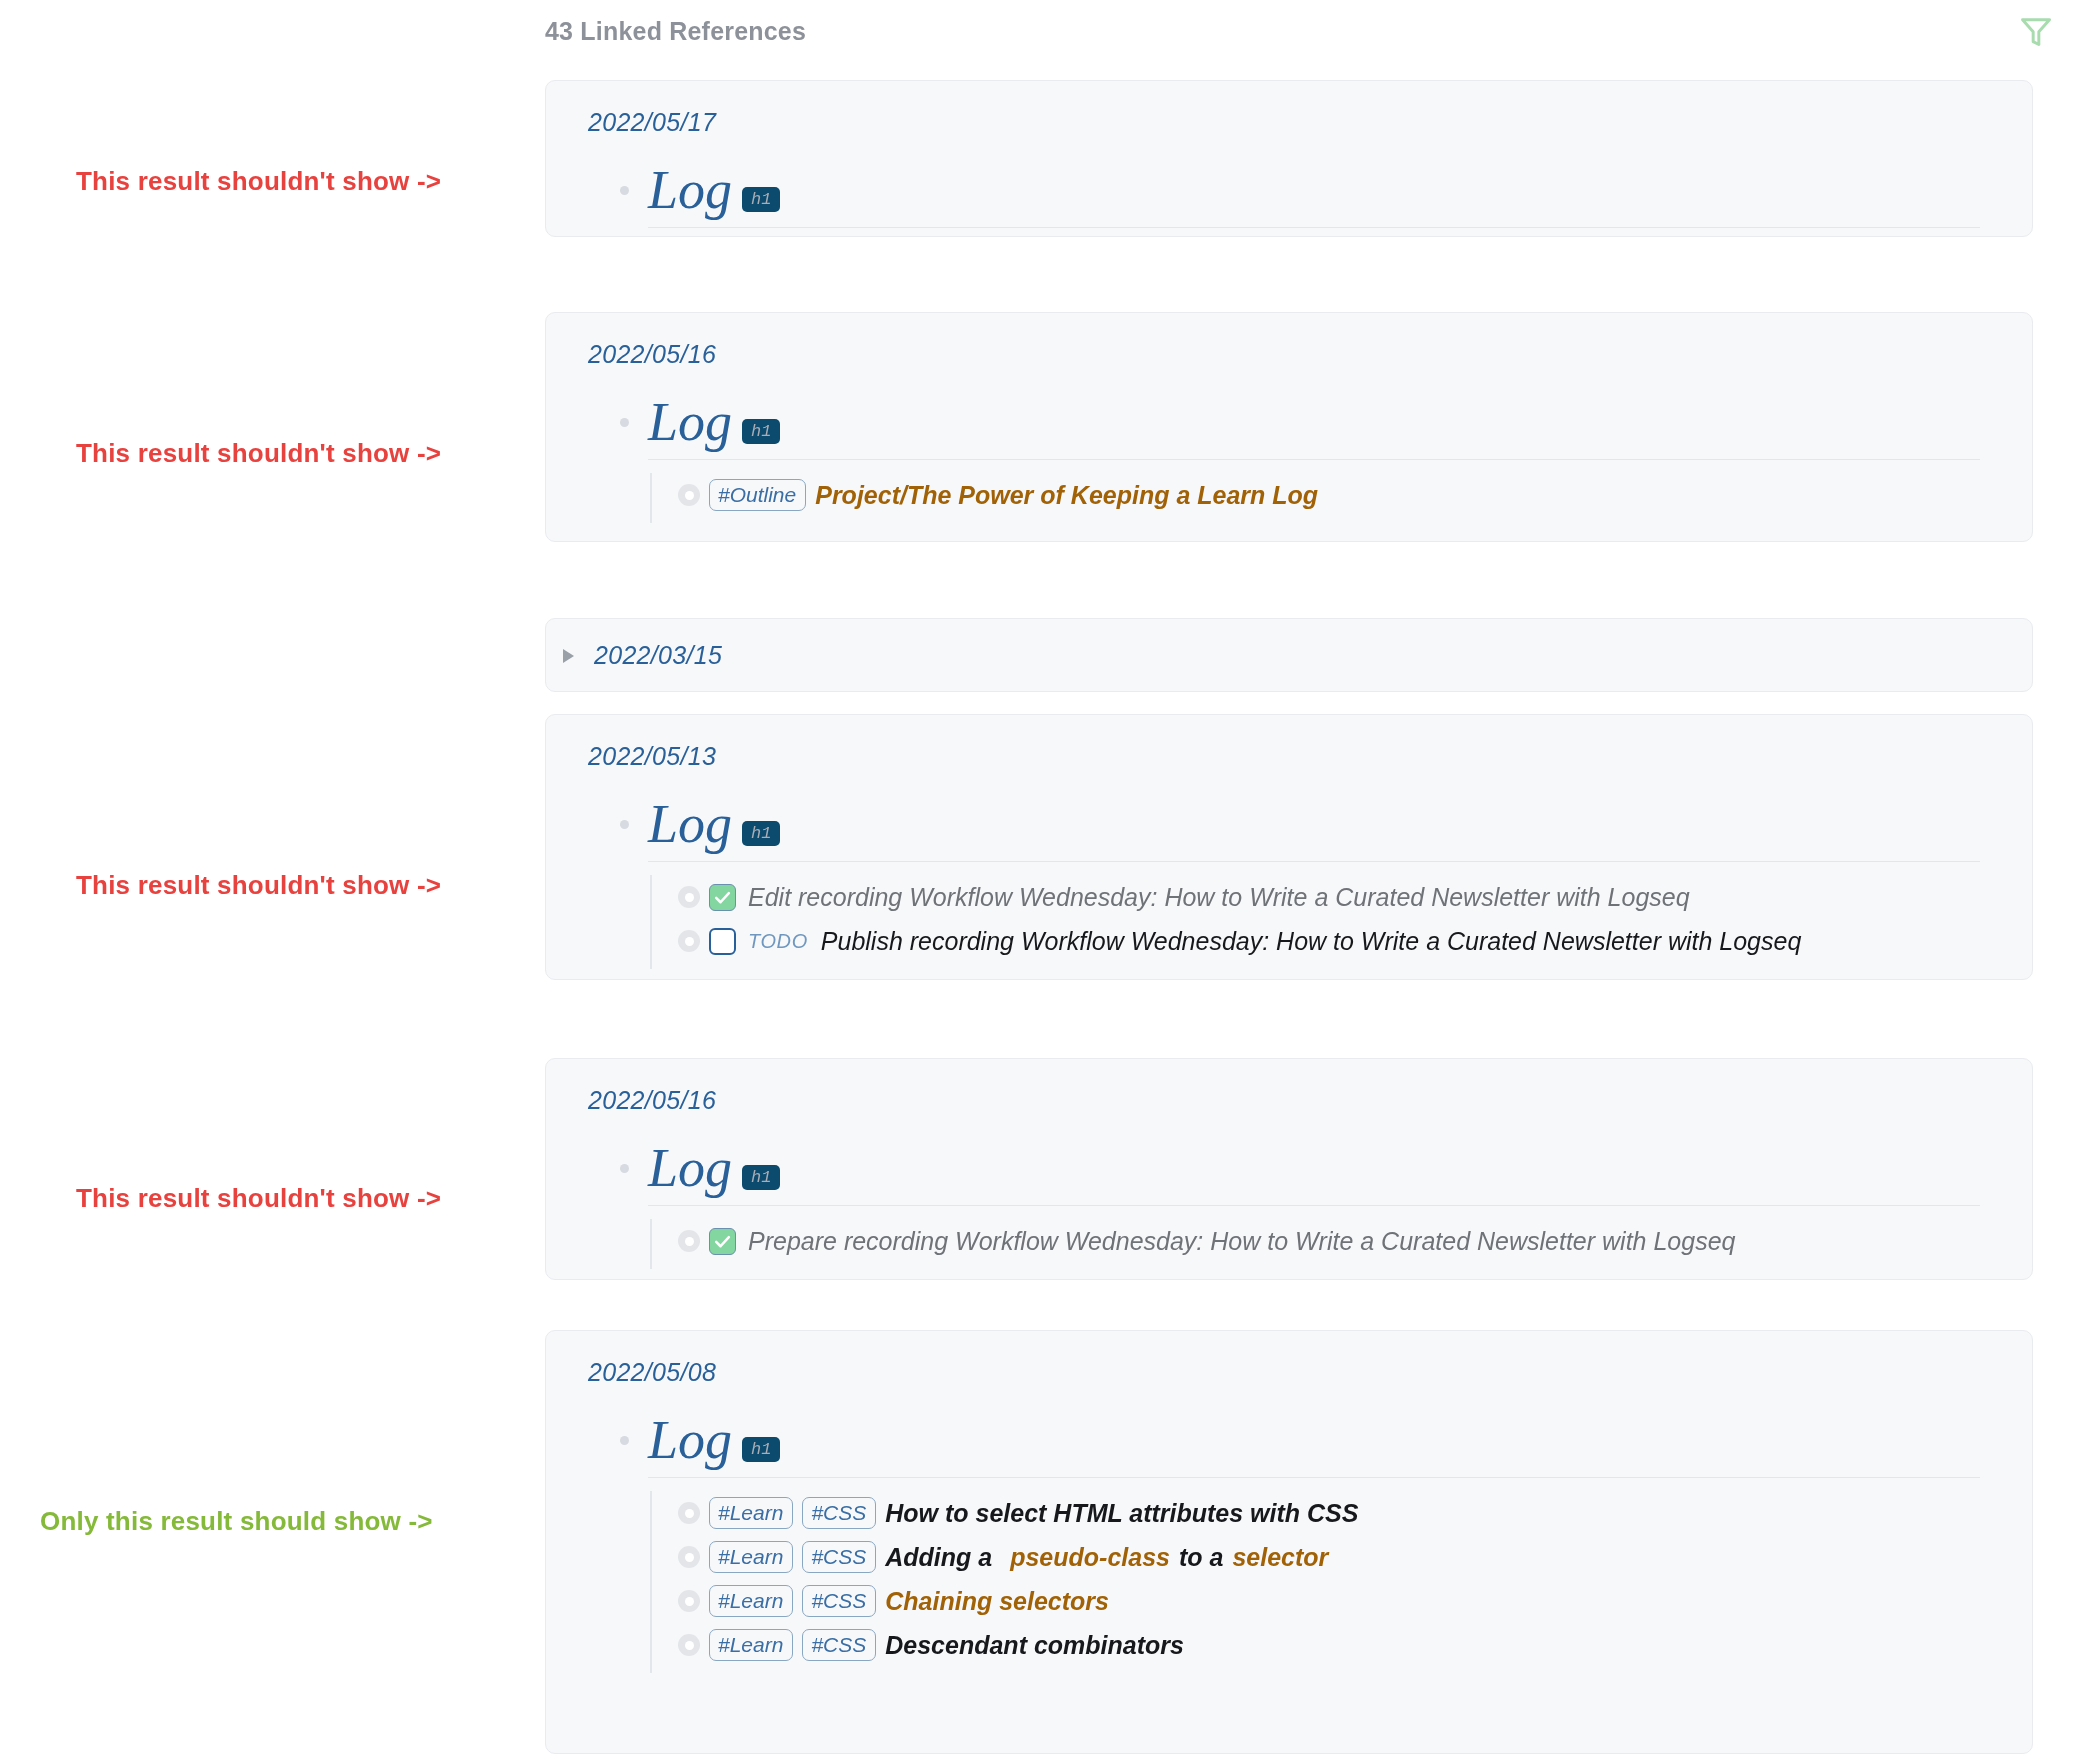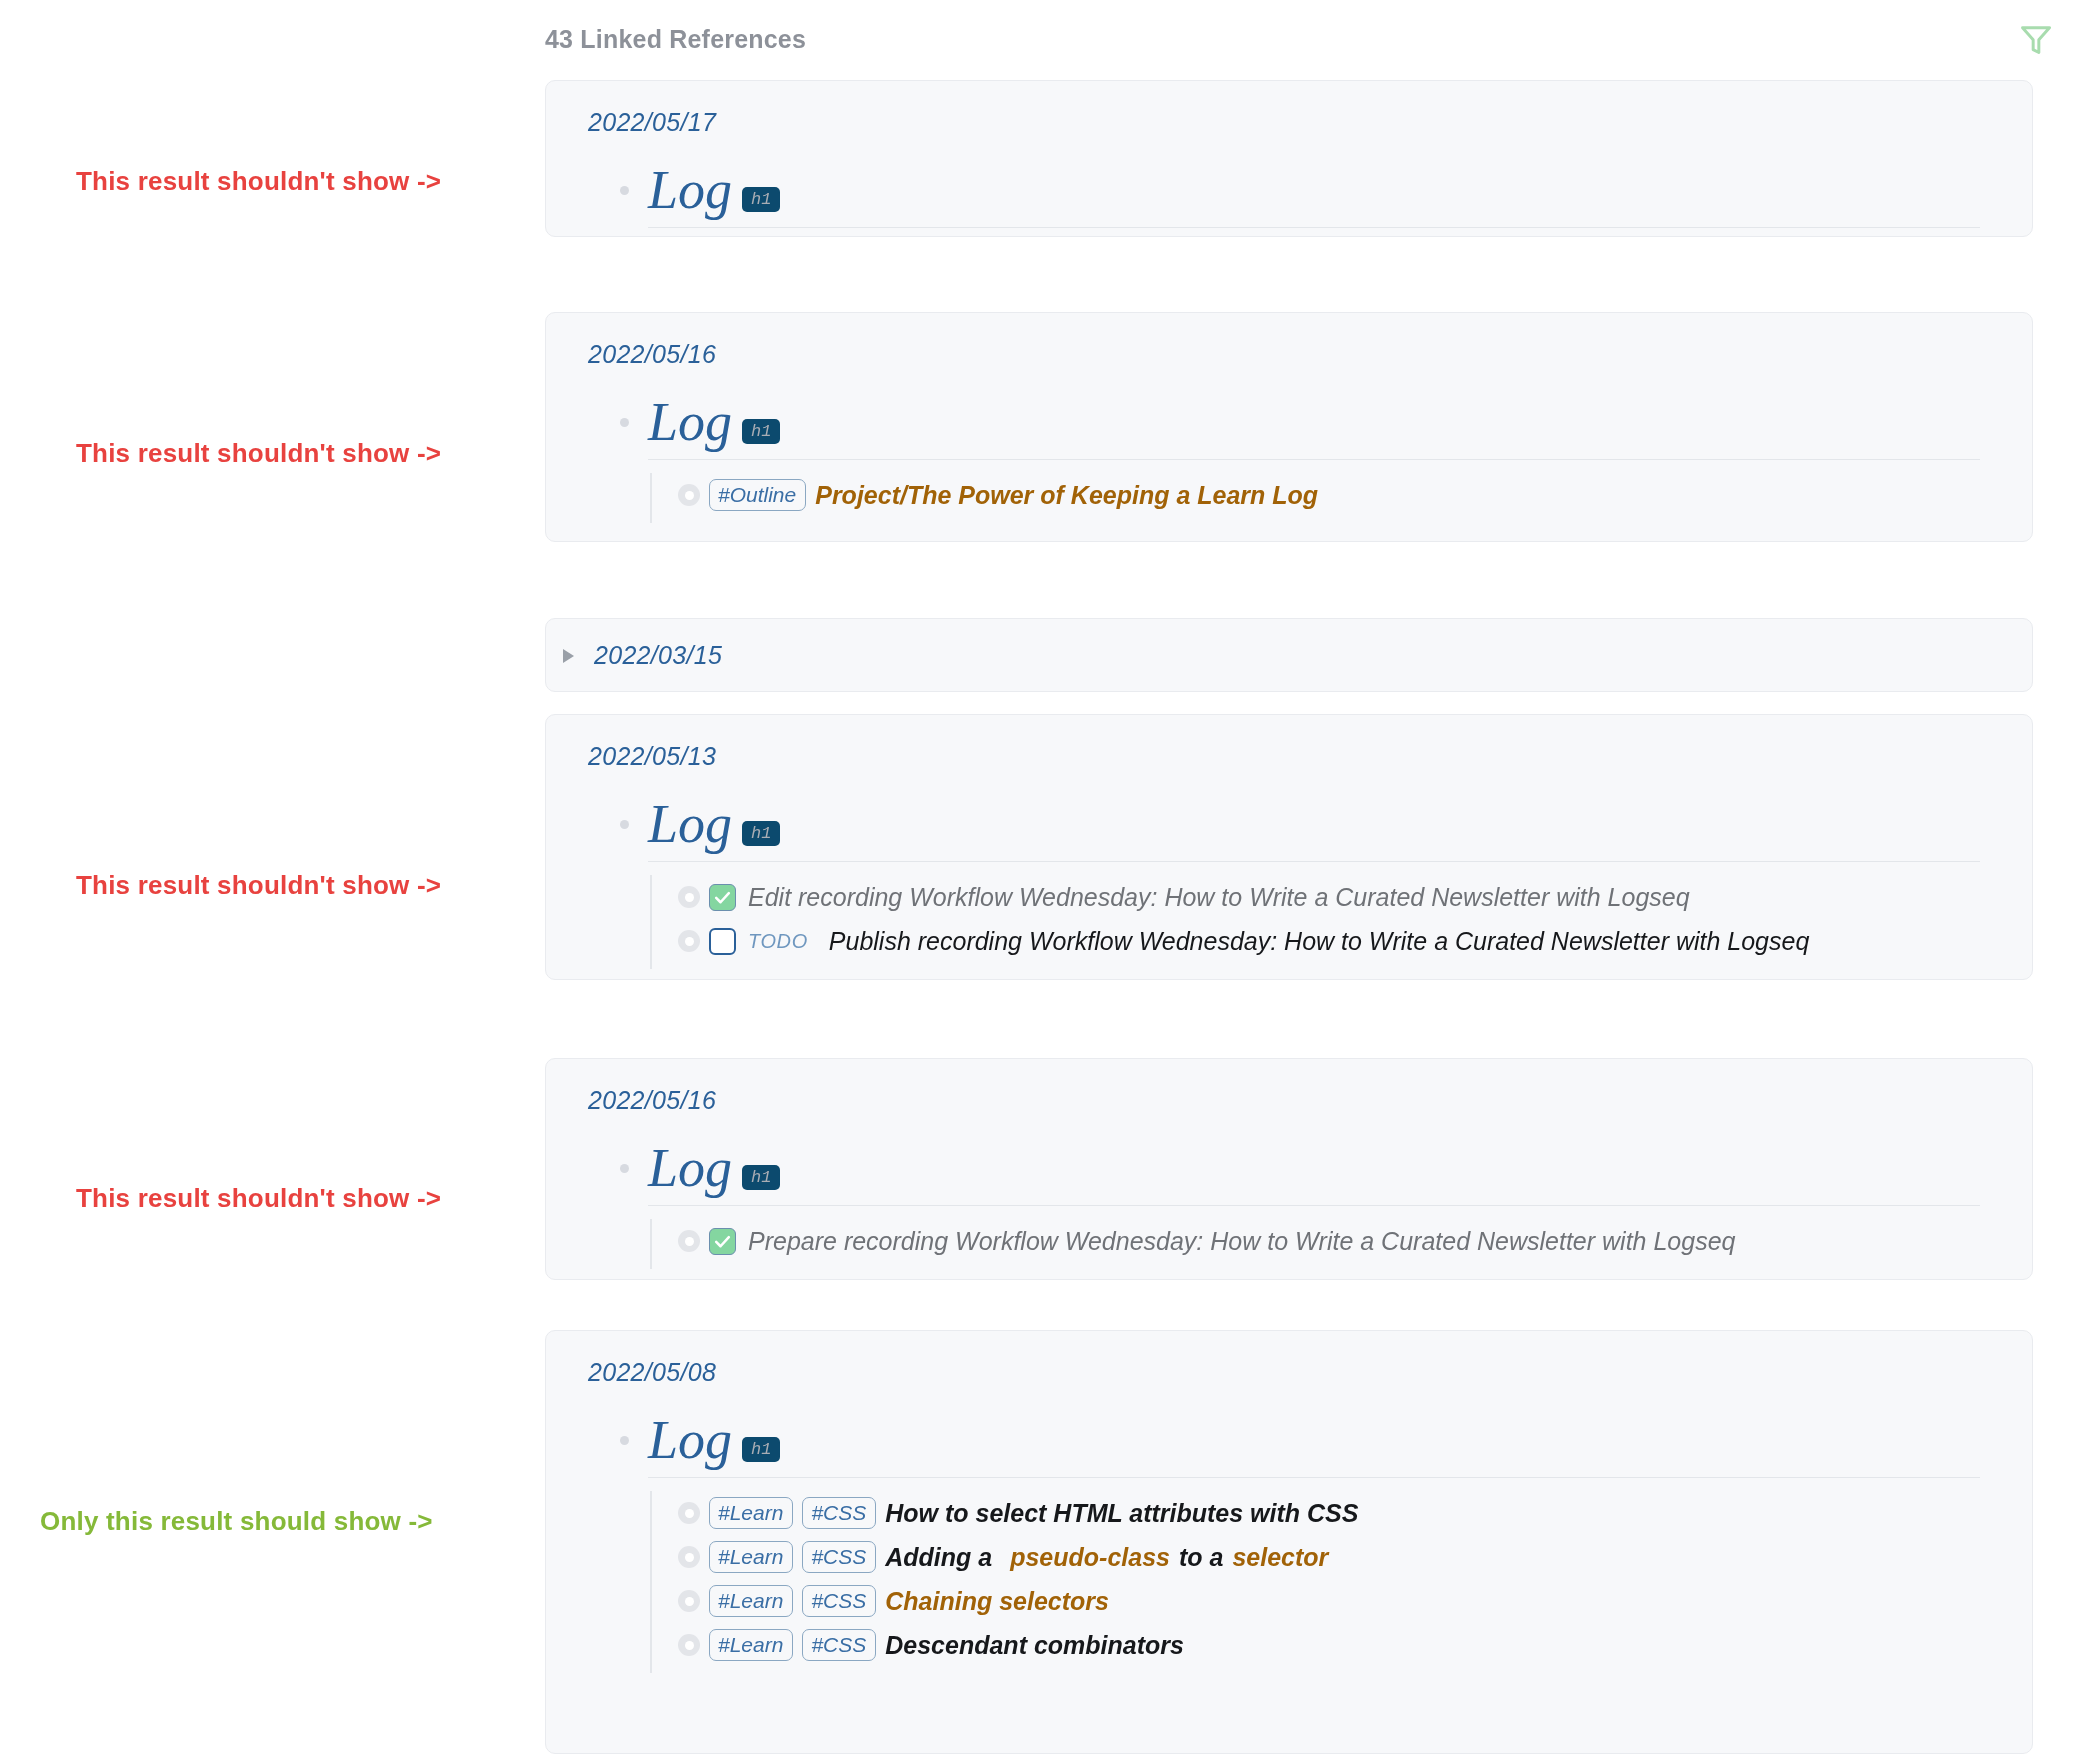--- a/index.html
+++ b/index.html
@@ -47,21 +47,21 @@
     position: absolute;
     left: 545px;
     top: 0;
     width: 1541px;
     height: 1754px;
   }
 
   .refs-header {
     position: absolute;
     left: 0;
-    top: 24px;
+    top: 16px;
     right: 0;
     height: 40px;
   }
   .refs-title {
     position: absolute;
     left: 0;
     top: 0;
     font-size: 25px;
     font-weight: 700;
     color: #8d9199;
@@ -243,21 +243,21 @@
   .cbx.done svg { width: 19px; height: 19px; display:block; }
   .cbx.todo {
     background: #ffffff;
     border: 2px solid #2a6099;
   }
   .todo-marker {
     font-family: "Liberation Sans", sans-serif;
     font-size: 20px;
     letter-spacing: .6px;
     color: #6f97bf;
-    margin-right: 21px;
+    margin-right: 13px;
     line-height: 1;
   }
 
   .txt-done  { color: #6f7277; font-weight: 400; }
   .txt-plain { color: #16181b; font-weight: 400; }
   .txt-bold  { color: #16181b; font-weight: 700; }
   .txt-link  { color: #a16207; font-weight: 700; cursor: pointer; }
   .sp { display:inline-block; width:9px; }
 </style>
 </head>

